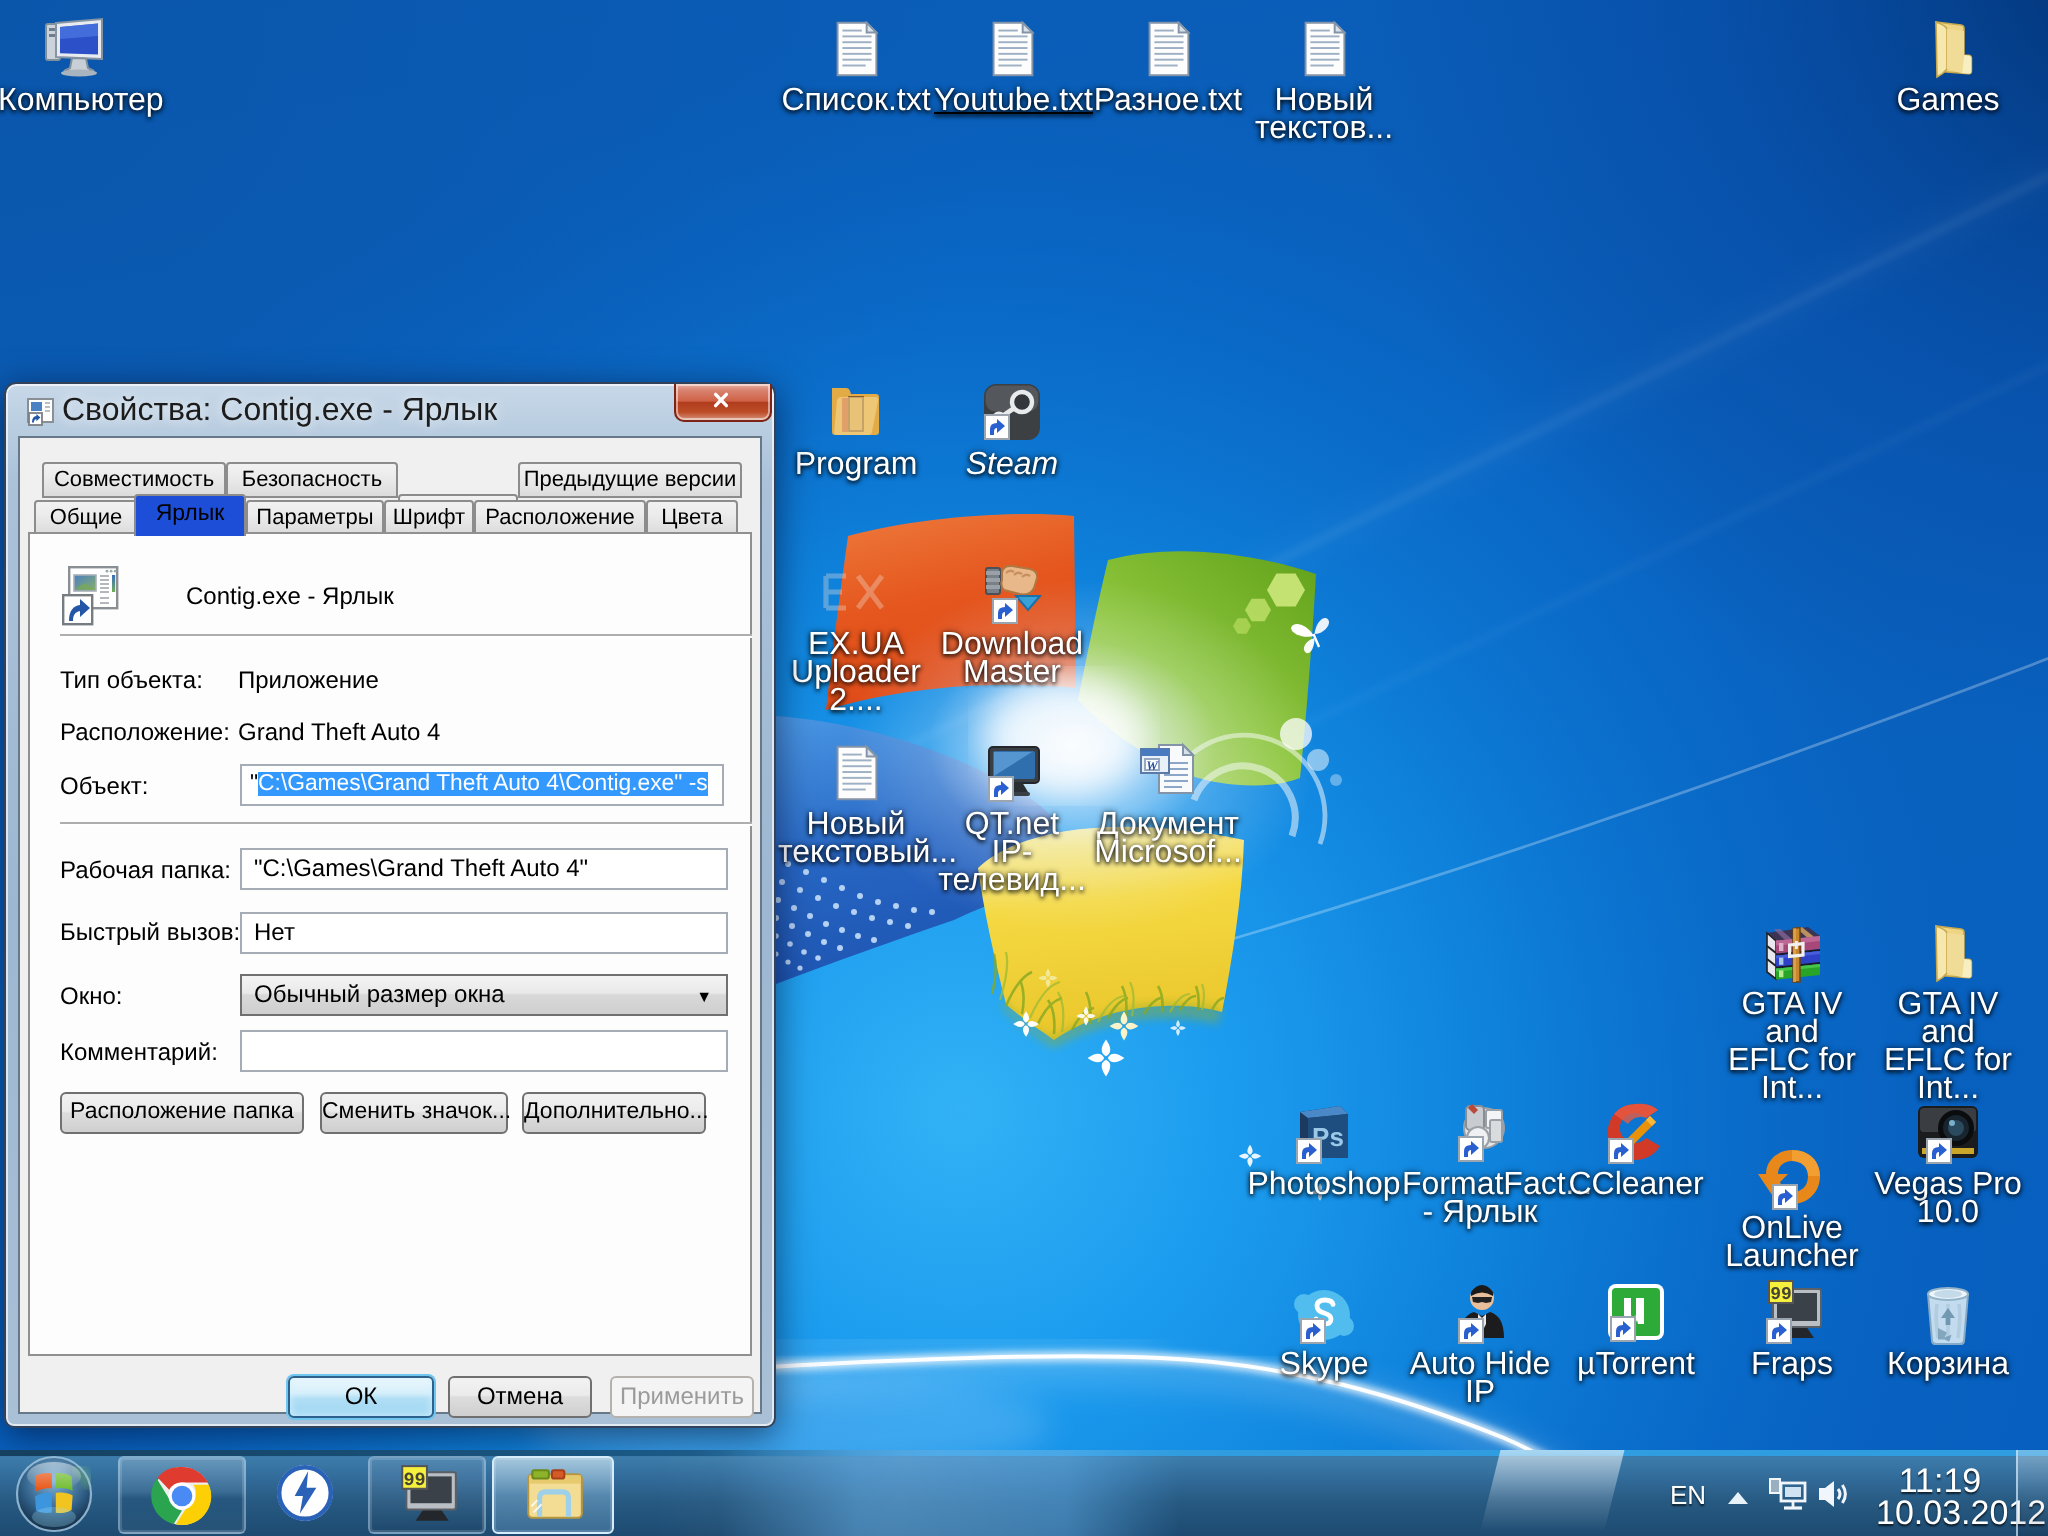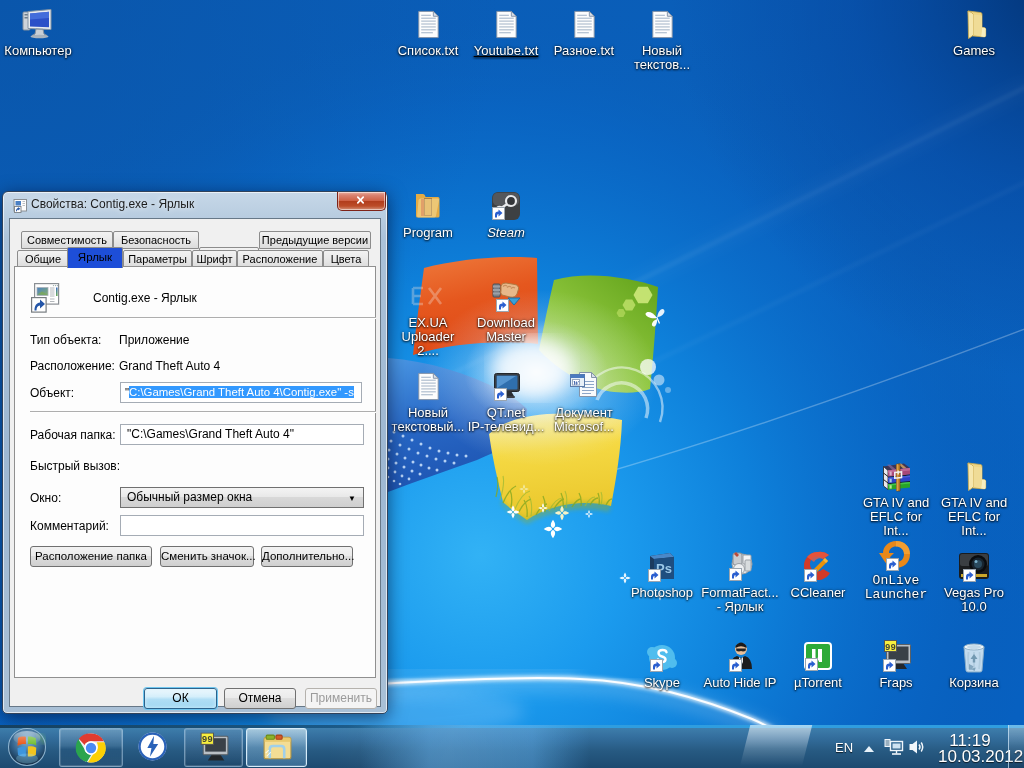--- a/index.html
+++ b/index.html
@@ -1,26 +1,26 @@
 <!DOCTYPE html>
 <html><head><meta charset="utf-8">
 <style>
 html,body{margin:0;padding:0;}
 body{width:1024px;height:768px;overflow:hidden;position:relative;font-family:"Liberation Sans",sans-serif;background:#0d569f;}
 #wall{position:absolute;left:0;top:0;width:1024px;height:768px;}
 
 .di{position:absolute;width:78px;text-align:center;}
 .di .ig{height:34px;position:relative;}
 .di .ig svg{position:absolute;left:50%;transform:translateX(-50%);top:0;}
-.di .lbl{margin-top:2px;font-size:13px;line-height:14px;color:#fff;text-shadow:0 1px 2px rgba(0,0,0,.95),0 0 3px rgba(0,0,0,.65);}
+.di .lbl{margin-top:2px;font-size:16px;line-height:14px;color:#fff;text-shadow:0 1px 2px rgba(0,0,0,.95),0 0 3px rgba(0,0,0,.65);}
 
 #win{position:absolute;left:2px;top:191px;width:384px;height:521px;border:1px solid #31425a;border-radius:6px 6px 5px 5px;
 background:linear-gradient(180deg,#c7d8e8 0%,#abc2d9 9%,#9db7d2 50%,#a9c0d6 100%);
 box-shadow:inset 0 0 0 1px rgba(255,255,255,.65),0 4px 18px rgba(0,0,25,.55);}
-#title{position:absolute;left:28px;top:5px;font-size:12px;color:#1c1c1c;text-shadow:0 0 6px rgba(255,255,255,.9);}
+#title{position:absolute;left:28px;top:5px;font-size:16px;color:#1c1c1c;text-shadow:0 0 6px rgba(255,255,255,.9);}
 #ticon{position:absolute;left:10px;top:6px;}
 #closeb{position:absolute;left:334px;top:0px;width:47px;height:18px;border:1px solid #7e2318;border-top:none;border-radius:0 0 5px 5px;
 background:linear-gradient(180deg,#e8b0a2 0%,#d98270 18%,#ce6145 48%,#b13c1c 50%,#bc4c28 78%,#d5937b 100%);
 box-shadow:inset 0 0 0 1px rgba(255,255,255,.5);}
 #client{position:absolute;left:6px;top:26px;width:370px;height:487px;background:#f0f0f0;border:1px solid #677888;}
 .tab{position:absolute;height:16px;background:linear-gradient(180deg,#f2f2f2,#ebebeb 40%,#dcdcdc);border:1px solid #8c8c8c;border-radius:2px 2px 0 0;
 font-size:11px;text-align:center;line-height:16px;color:#000;white-space:nowrap;z-index:2;}
 .tab.active{background:#1d4ed8;height:20px;line-height:19px;border-bottom:none;z-index:5;font-size:11.5px;}
 #page{position:absolute;left:4px;top:47px;width:360px;height:410px;background:#fdfdfd;border:1px solid #909090;z-index:3;}
 .flabel{position:absolute;font-size:12px;color:#000;white-space:nowrap;}
@@ -487,21 +487,21 @@
  <path d="M 17,2 A 14,14 0 0 0 6,7 L 13,12 A 7.5,7.5 0 0 1 22,9 L 28,5 A 14,14 0 0 0 17,2 Z" fill="#e85a40" opacity="0.8"></path>
  <path d="M 12,20 L 24,8 L 27,11 L 15,23 Q 12,24 11,23 Q 10,22 12,20 Z" fill="#e8920a"></path>
  <path d="M 22,10 L 25,13 L 27,11 L 24,8 Z" fill="#f8b83a"></path>
  <g transform="translate(3,19)">
             <use href="#s-arrow"></use>
           </g>
 </svg>
       </div>
       <div class="lbl">CCleaner</div>
     </div>
-<div class="di" style="left:857px;top:538px;font-family:Liberation Mono, monospace;">
+<div class="di" style="left:857px;top:572px;">
       <div class="ig">
         <svg width="36" height="36" viewBox="0 0 36 36">
  <path d="M 18,3 C 27,3 32,9 32,16 C 32,25 25,30 18,30 C 13,30 8,27 6,22 L 12,19 C 13,22 15,24 18,24 C 23,24 26,21 26,16 C 26,11 22,8.5 18,8.5 C 14,8.5 11,11 11,15 L 16,15 L 7,24 L 1,15 L 5,15 C 5,8 11,3 18,3 Z" fill="#e8881a"></path>
  <path d="M 18,3 C 27,3 32,9 32,16 L 26,16 C 26,11 22,8.5 18,8.5 Z" fill="#f8a83a" opacity="0.7"></path>
  <g transform="translate(8,20)">
             <use href="#s-arrow"></use>
           </g>
 </svg>
       </div>
       <div class="lbl">OnLive<br>Launcher</div>
@@ -662,20 +662,21 @@
    <div class="flabel" style="left:15px;top:66px;">Тип объекта:</div>
    <div class="flabel" style="left:104px;top:66px;">Приложение</div>
    <div class="flabel" style="left:15px;top:92px;">Расположение:</div>
    <div class="flabel" style="left:104px;top:92px;">Grand Theft Auto 4</div>
    <div class="flabel" style="left:15px;top:119px;">Объект:</div>
    <div class="tbox" style="top:115px;padding-left:4px;font-size:11.4px;"><span>"</span><span style="background:#3399ff;color:#fff;">C:\Games\Grand Theft Auto 4\Contig.exe" -s</span></div>
    <div class="sep" style="top:144px;"></div>
    <div class="flabel" style="left:15px;top:161px;">Рабочая папка:</div>
    <div class="tbox" style="top:157px;">"C:\Games\Grand Theft Auto 4"</div>
    <div class="flabel" style="left:15px;top:192px;">Быстрый вызов:</div>
+   <div class="tbox" style="top:189px;">Нет</div>
    <div class="flabel" style="left:15px;top:224px;">Окно:</div>
    <div class="tbox" style="top:220px;background:linear-gradient(180deg,#f4f4f4,#e9e9e9 45%,#d8d8d8 50%,#cfcfcf);border-color:#707070;">Обычный размер окна<span style="position:absolute;right:7px;top:1px;font-size:8px;">▼</span></div>
    <div class="flabel" style="left:15px;top:252px;">Комментарий:</div>
    <div class="tbox" style="top:248px;"></div>
    <div class="btn" style="left:15px;top:279px;width:120px;">Расположение папка</div>
    <div class="btn" style="left:145px;top:279px;width:92px;">Сменить значок...</div>
    <div class="btn" style="left:246px;top:279px;width:90px;">Дополнительно...</div>
   </div>
   <div class="btn def" style="left:134px;top:469px;width:71px;font-size:12px;">ОК</div>
   <div class="btn" style="left:214px;top:469px;width:70px;font-size:12px;">Отмена</div>

